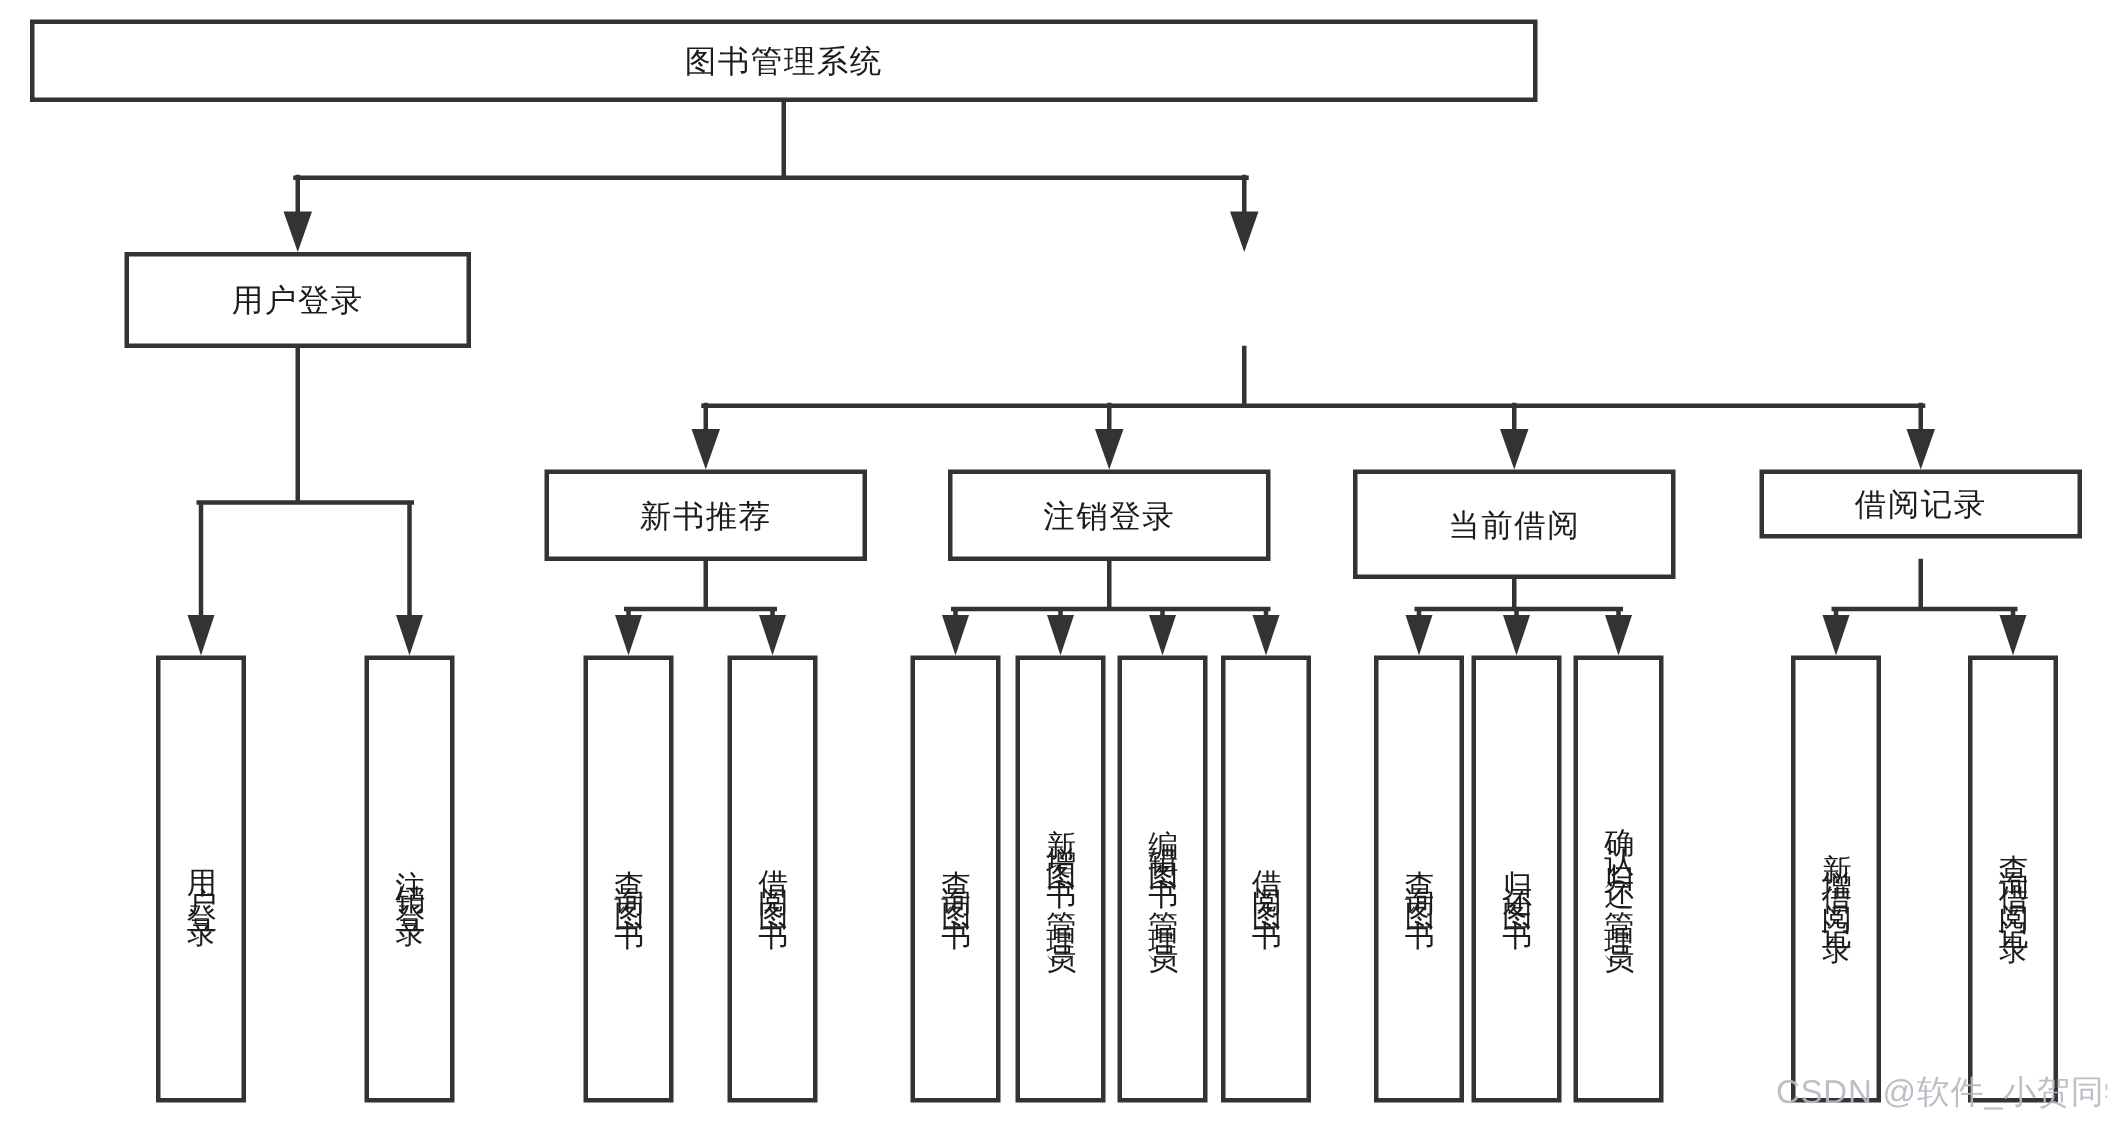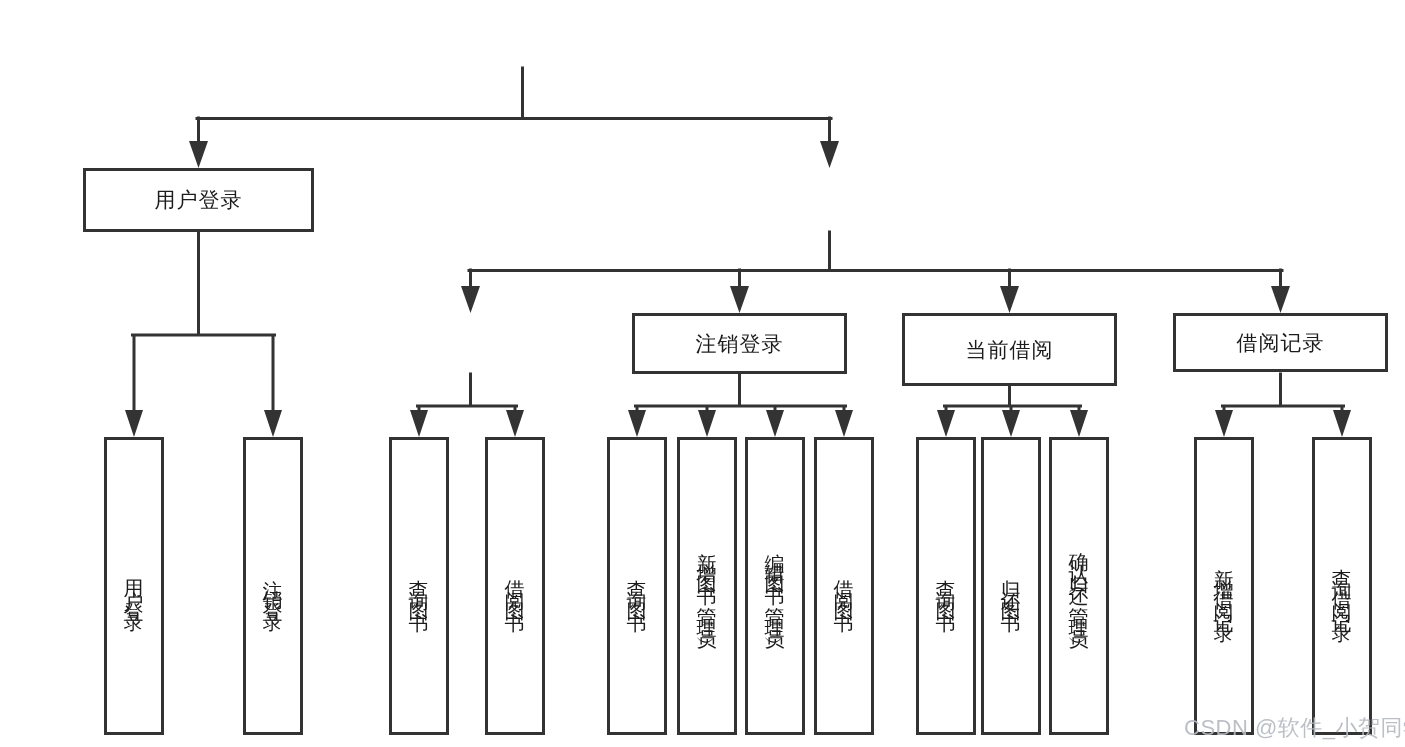--- a/index.html
+++ b/index.html
@@ -64,32 +64,38 @@
       <polygon points="766,410 784,410 775,437"></polygon>
       <polygon points="835,410 853,410 844,437"></polygon>
       <polygon points="937,410 955,410 946,437"></polygon>
       <polygon points="1002,410 1020,410 1011,437"></polygon>
       <polygon points="1070,410 1088,410 1079,437"></polygon>
       <polygon points="1215,410 1233,410 1224,437"></polygon>
       <polygon points="1333,410 1351,410 1342,437"></polygon>
     </g>
   </svg>
 
+  <div class="node" style="left:20px;top:13px;width:1005px;height:55px">
+    <span class="h-label">图书管理系统</span>
+  </div>
 
   <div class="node" style="left:83px;top:168px;width:231px;height:64px">
     <span class="h-label">用户登录</span>
   </div>
 
+  <div class="node" style="left:363px;top:313px;width:215px;height:61px">
+    <span class="h-label">新书推荐</span>
+  </div>
   <div class="node" style="left:632px;top:313px;width:215px;height:61px">
     <span class="h-label">注销登录</span>
   </div>
   <div class="node" style="left:902px;top:313px;width:215px;height:73px">
     <span class="h-label">当前借阅</span>
   </div>
-  <div class="node" style="left:1173px;top:313px;width:215px;height:59px">
+  <div class="node" style="left:1173px;top:313px;width:215px;height:46px">
     <span class="h-label">借阅记录</span>
   </div>
 
   <div class="node" style="left:104px;top:437px;width:60px;height:298px">
     <span class="v-label">用户登录</span>
   </div>
   <div class="node" style="left:243px;top:437px;width:60px;height:298px">
     <span class="v-label">注销登录</span>
   </div>
 

